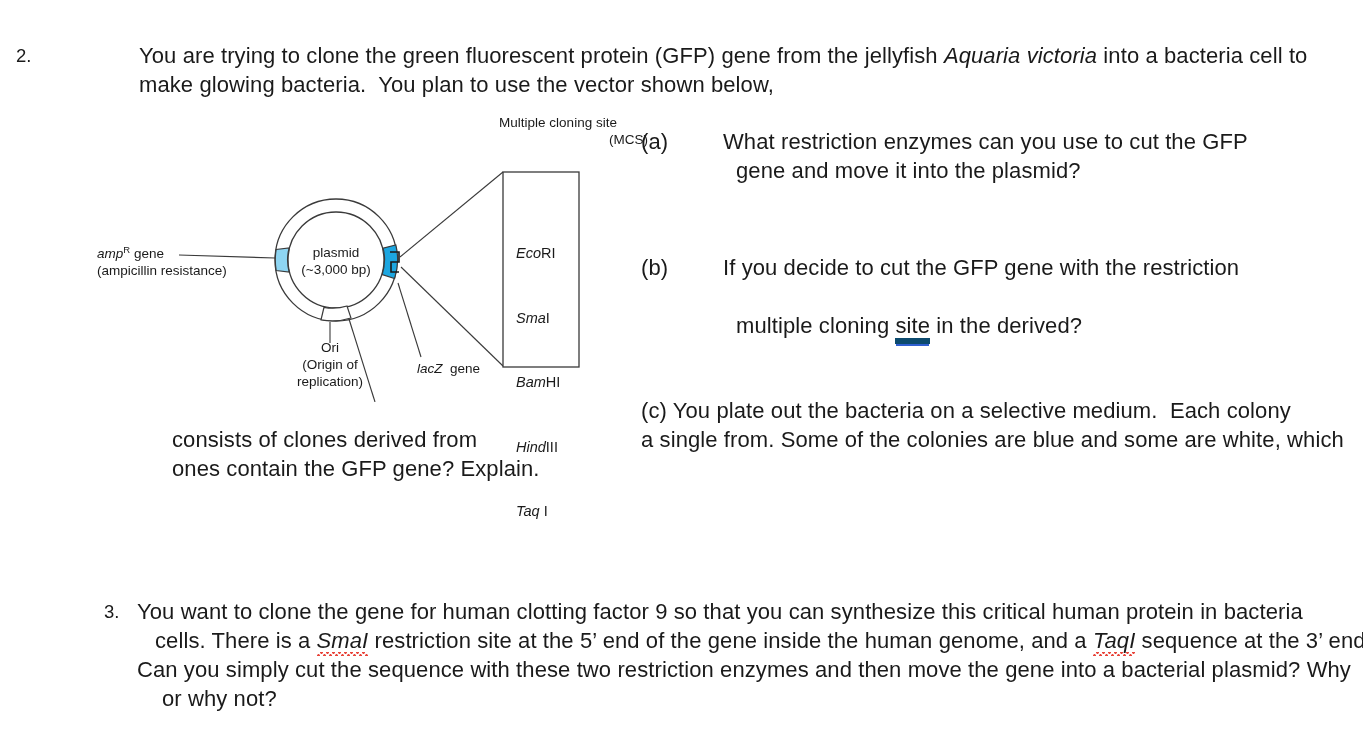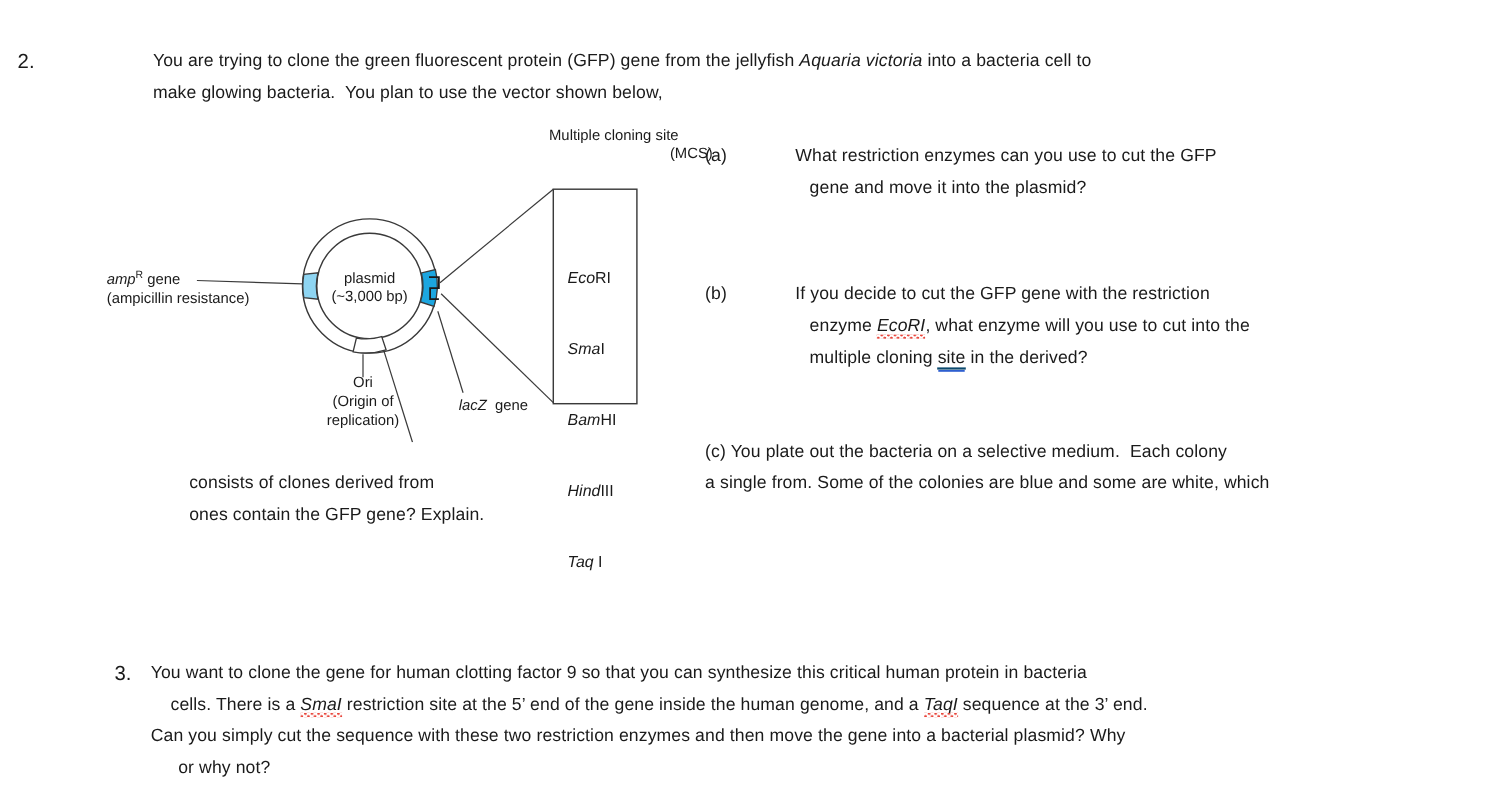--- a/index.html
+++ b/index.html
@@ -16,21 +16,21 @@
     overflow: hidden;
   }
   .page {
     position: absolute;
     inset: 0;
   }
   
   .doc-text {
     position: absolute;
     font-family: "Liberation Sans", sans-serif;
-    font-size: 16px;
+    font-size: 22px;
     line-height: 29px;
     color: #1a1a1a;
     white-space: pre;
     letter-spacing: 0.1px;
   }
   .doc-text .it { font-style: italic; }
   
   .sp {
     position: relative;
     font-style: italic;
@@ -42,21 +42,21 @@
     bottom: -3px;
     height: 4px;
     background-image:
       radial-gradient(circle at 1.5px 3.2px, #e8443a 1.1px, transparent 1.3px),
       radial-gradient(circle at 4.5px 0.8px, #e8443a 1.1px, transparent 1.3px);
     background-size: 6px 4px;
     background-repeat: repeat-x;
   }
   
   .gr {
-    border-bottom: 2px solid #0c4a6e;
+    border-bottom: 6px solid #0c4a6e;
     box-shadow: 0 3px 0 -1px #2f5fd0;
     padding-bottom: 0px;
     text-align: center;
   }
 
   
   .q-num {
     position: absolute;
     font-size: 18.5px;
     line-height: 29px;
@@ -105,21 +105,20 @@
   <div class="doc-text" style="left:139px; top:41px;"><span>You are trying to clone the green fluorescent protein (GFP) gene from the jellyfish </span><span class="it">Aquaria victoria</span><span> into a bacteria cell to</span></div>
 
   <div class="doc-text" style="left:139px; top:70px;">make glowing bacteria.  You plan to use the vector shown below,</div>
 
   <div class="doc-text" style="left:641px; top:127px;">(a)</div>
   <div class="doc-text" style="left:723px; top:127px;">What restriction enzymes can you use to cut the GFP</div>
   <div class="doc-text" style="left:736px; top:156px;text-align:right;">gene and move it into the plasmid?</div>
 
   <div class="doc-text" style="left:641px; top:253px;">(b)</div>
   <div class="doc-text" style="left:723px; top:253px;">If you decide to cut the GFP gene with the restriction</div>
-  <div class="doc-text" style="left:736px; top:282px;"><span>enzyme </span><span class="sp">EcoRI</span><span>, what enzyme will you use to cut into the</span></div>
   <div class="doc-text" style="left:736px; top:311px;"><span>multiple cloning </span><span class="gr">site</span><span> in the derived?</span></div>
 
   <div class="doc-text" style="left:641px; top:396px;">(c) You plate out the bacteria on a selective medium.  Each colony</div>
   <div class="doc-text" style="left:641px; top:425px;">a single from. Some of the colonies are blue and some are white, which</div>
   <div class="doc-text" style="left:172px; top:425px;">consists of clones derived from</div>
   <div class="doc-text" style="left:172px; top:454px;">ones contain the GFP gene? Explain.</div>
 
   <div class="q-num" style="left:104px; top:597px;">3.</div>
   <div class="doc-text" style="left:137px; top:597px;">You want to clone the gene for human clotting factor 9 so that you can synthesize this critical human protein in bacteria</div>
   <div class="doc-text" style="left:155px; top:626px;"><span>cells. There is a </span><span class="sp">SmaI</span><span> restriction site at the 5’ end of the gene inside the human genome, and a </span><span class="sp">TaqI</span><span> sequence at the 3’ end.</span></div>

